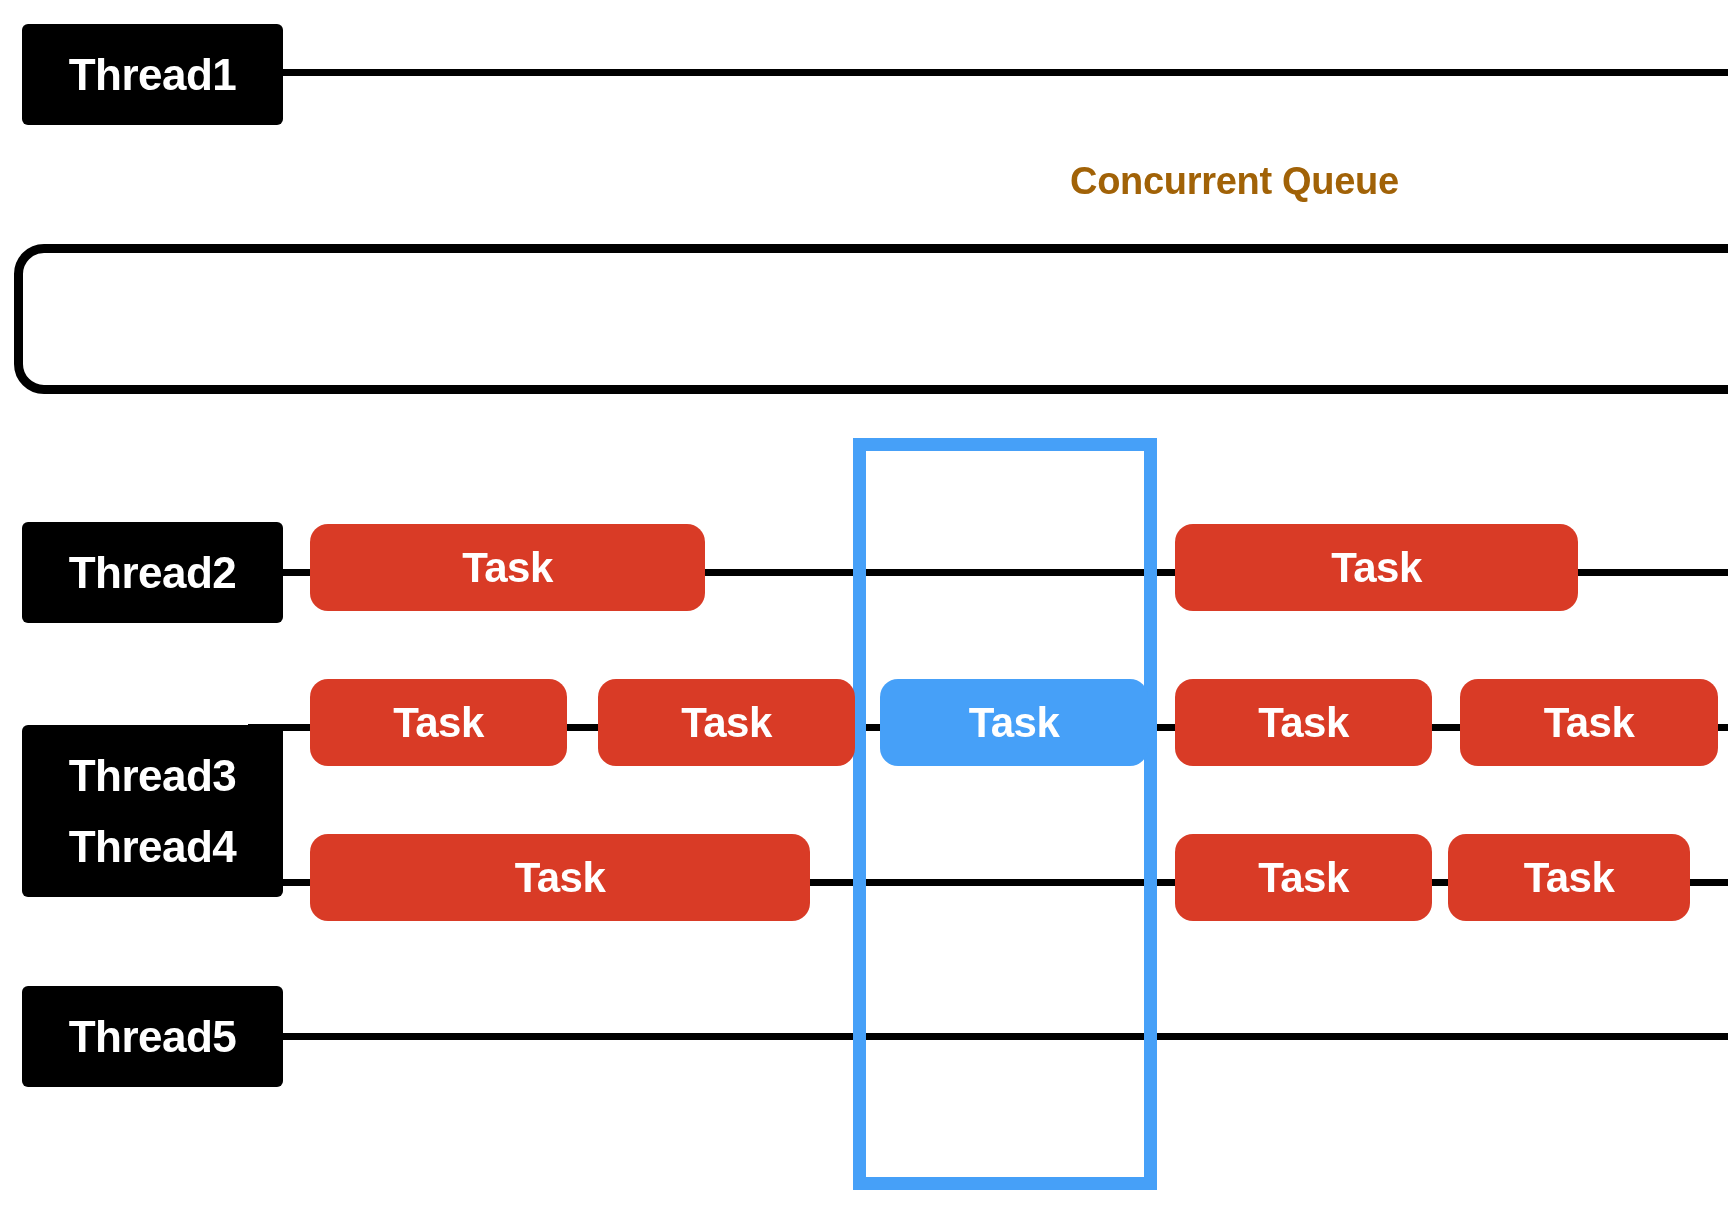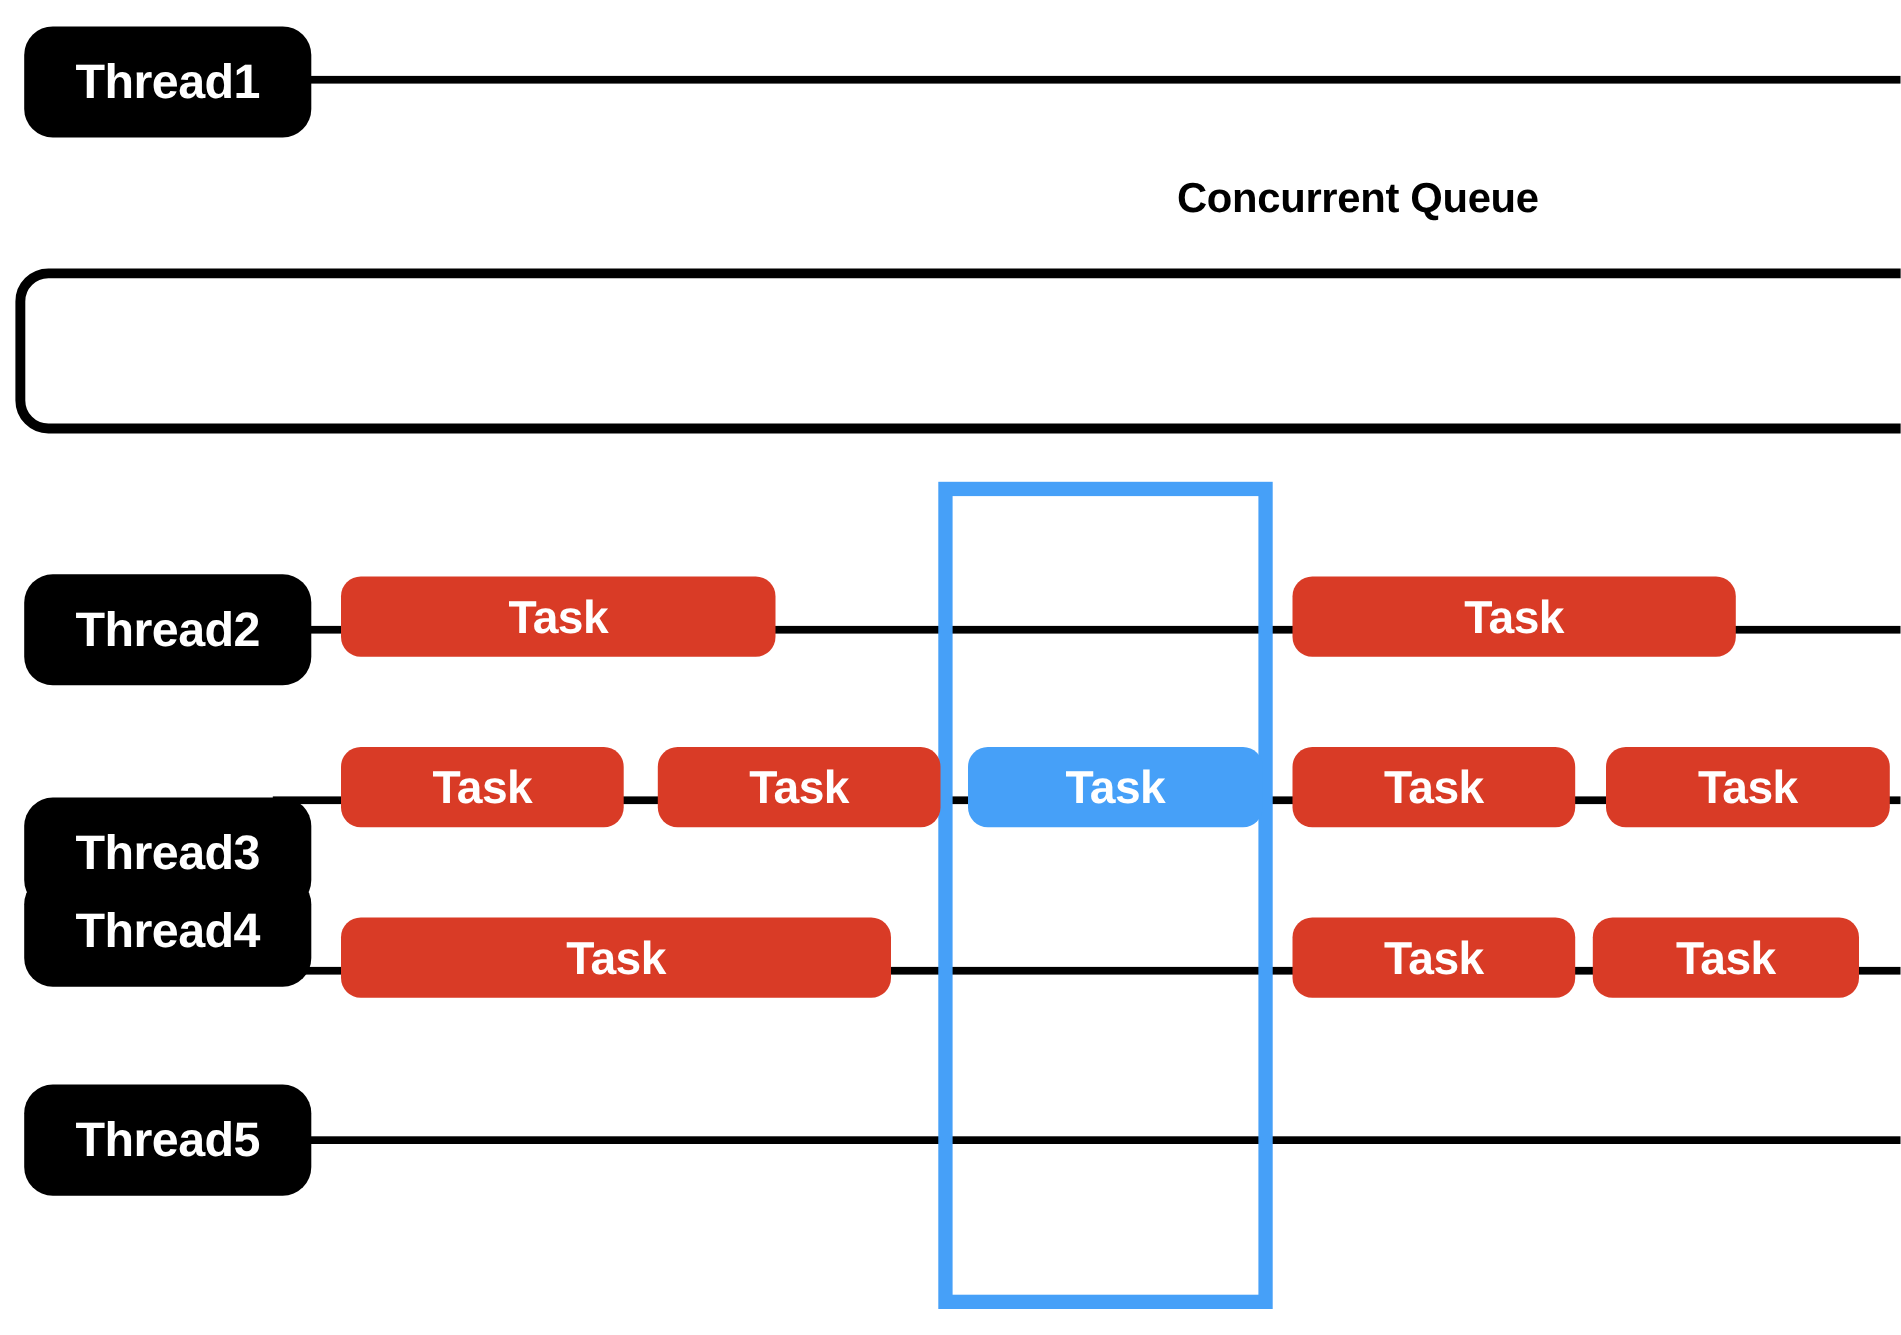--- a/index.html
+++ b/index.html
@@ -26,36 +26,36 @@
     z-index: 1;
   }
 
   
   .thread-pill {
     position: absolute;
     left: 22px;
     width: 261px;
     height: 101px;
     background: #000000;
-    border-radius: 26px;
+    border-radius: 6px;
     color: #ffffff;
     display: flex;
     align-items: center;
     justify-content: center;
     font-size: 44px;
     font-weight: bold;
     letter-spacing: -0.5px;
     z-index: 4;
     box-sizing: border-box;
   }
 
   
   .task {
     position: absolute;
-    height: 73px;
+    height: 87px;
     border-radius: 18px;
     display: flex;
     align-items: center;
     justify-content: center;
     color: #ffffff;
     font-size: 42px;
     font-weight: bold;
     letter-spacing: -0.5px;
     z-index: 3;
     box-sizing: border-box;
@@ -63,21 +63,21 @@
   .task.red  { background: #D93B26; }
   .task.blue { background: #46A0F8; }
 
   
   .queue-title {
     position: absolute;
     left: 1070px;
     top: 160px;
     font-size: 38px;
     font-weight: bold;
-    color: #000000;
+    color: #a16207;
     letter-spacing: -0.3px;
     white-space: nowrap;
     z-index: 2;
   }
   .queue-box {
     position: absolute;
     left: 14px;
     top: 244px;
     width: 1760px;   
     height: 150px;

